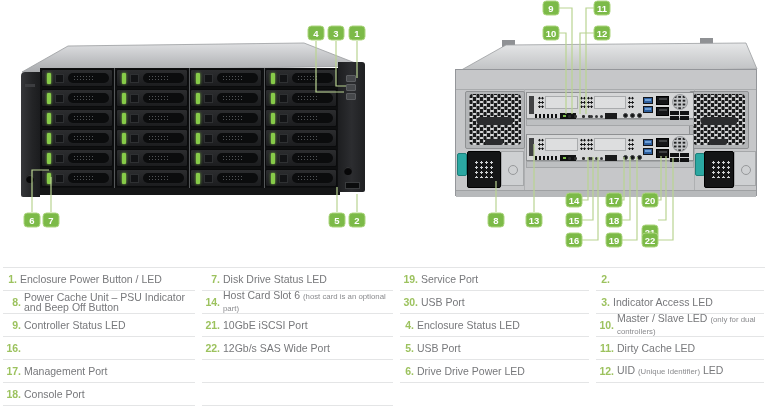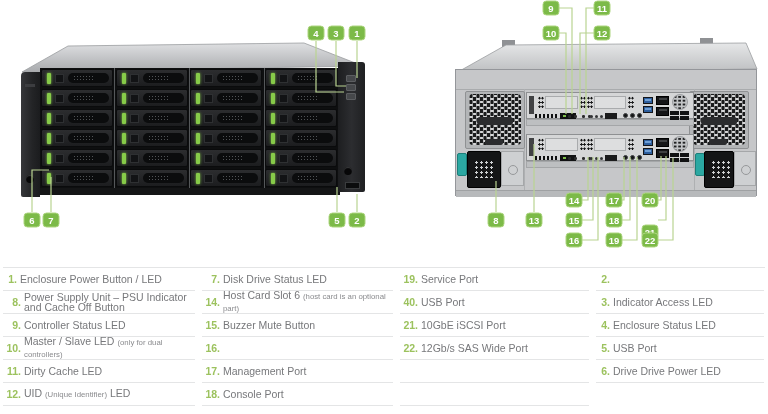--- a/index.html
+++ b/index.html
@@ -480,41 +480,37 @@
       </div>
       <div class="cell c3">
         <span class="num">19.</span>
         <span class="txt"><span>Service Port</span></span>
       </div>
       <div class="cell c0">
         <span class="num">2.</span>
       </div>
       <div class="cell c1">
         <span class="num">8.</span>
-        <span class="txt"><span>Power Supply Unit – PSU Indicator and Cache Off Button</span></span>
+        <span class="txt"><span>Power Cache Unit – PSU Indicator and Beep Off Button</span></span>
       </div>
       <div class="cell c2">
         <span class="num">14.</span>
         <span class="txt"><span>Host Card Slot 6 </span><span class="small">(host card is an optional part)</span></span>
       </div>
       <div class="cell c3">
-        <span class="num">40.</span>
+        <span class="num">30.</span>
         <span class="txt"><span>USB Port</span></span>
       </div>
       <div class="cell c0">
         <span class="num">3.</span>
         <span class="txt"><span>Indicator Access LED</span></span>
       </div>
       <div class="cell c1">
         <span class="num">9.</span>
         <span class="txt"><span>Controller Status LED</span></span>
-      </div>
-      <div class="cell c2">
-        <span class="num">15.</span>
-        <span class="txt"><span>Buzzer Mute Button</span></span>
       </div>
       <div class="cell c3">
         <span class="num">21.</span>
         <span class="txt"><span>10GbE iSCSI Port</span></span>
       </div>
       <div class="cell c0">
         <span class="num">4.</span>
         <span class="txt"><span>Enclosure Status LED</span></span>
       </div>
       <div class="cell c1">

